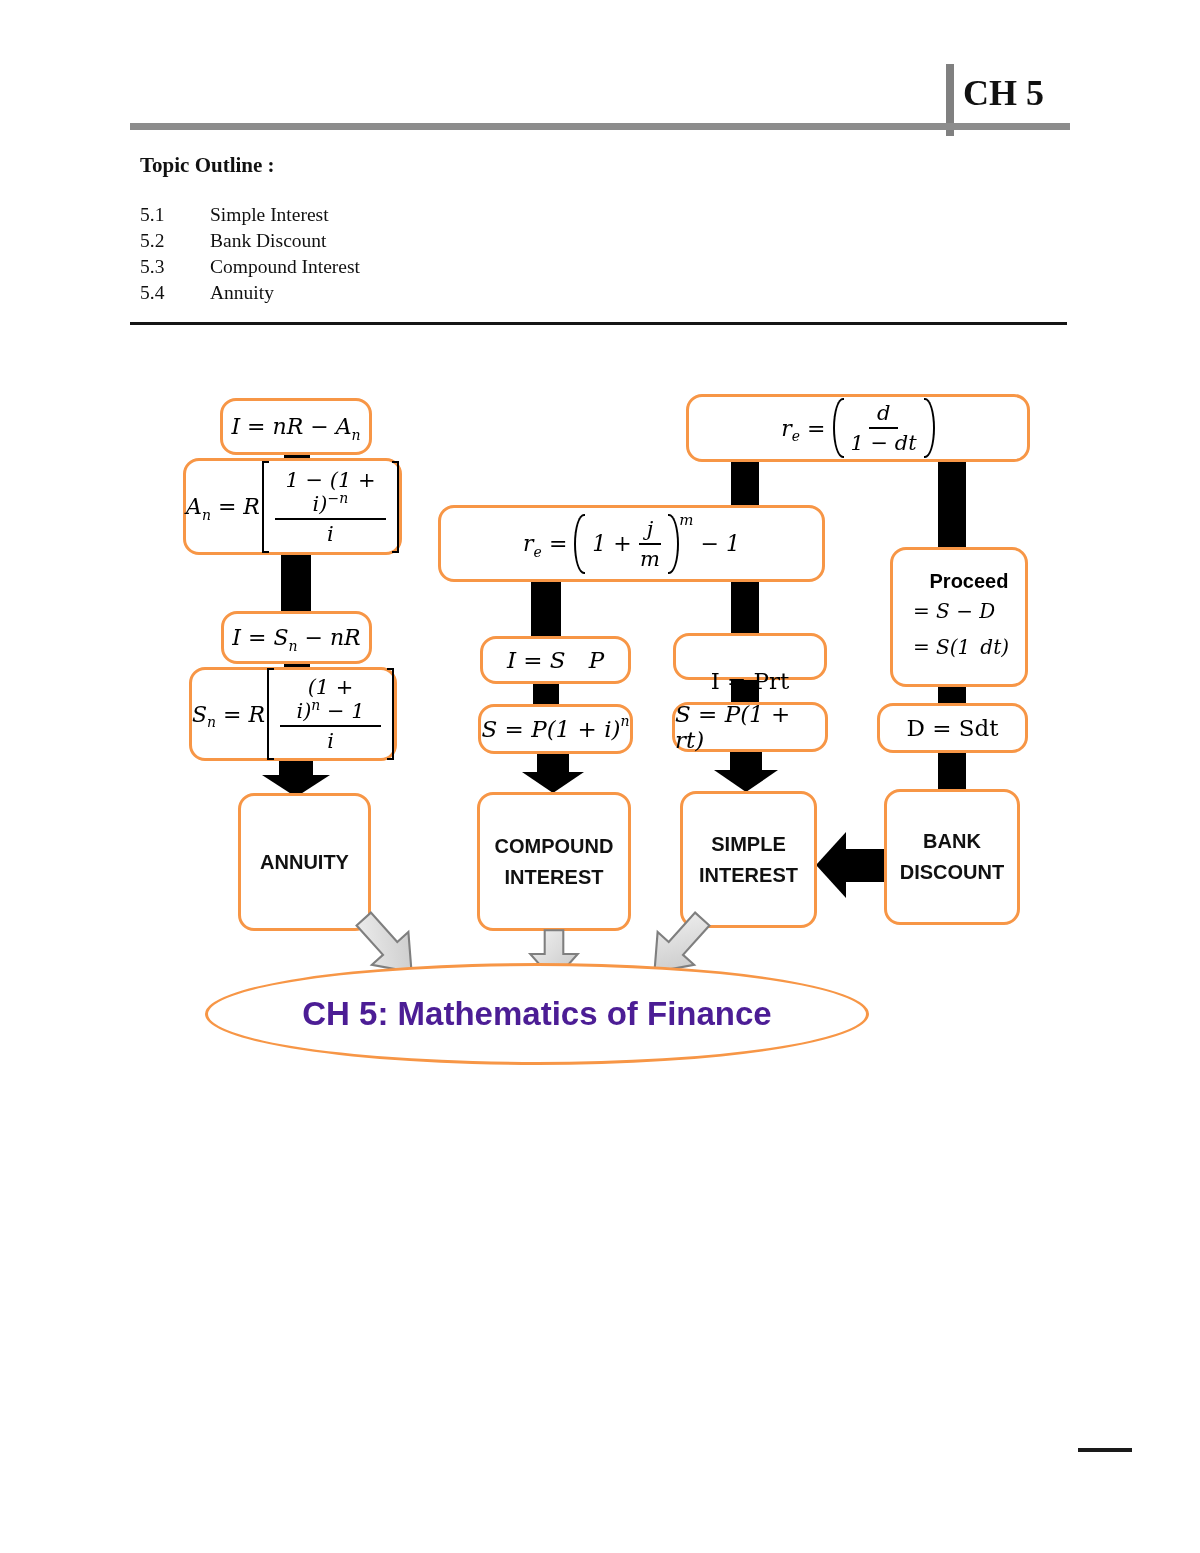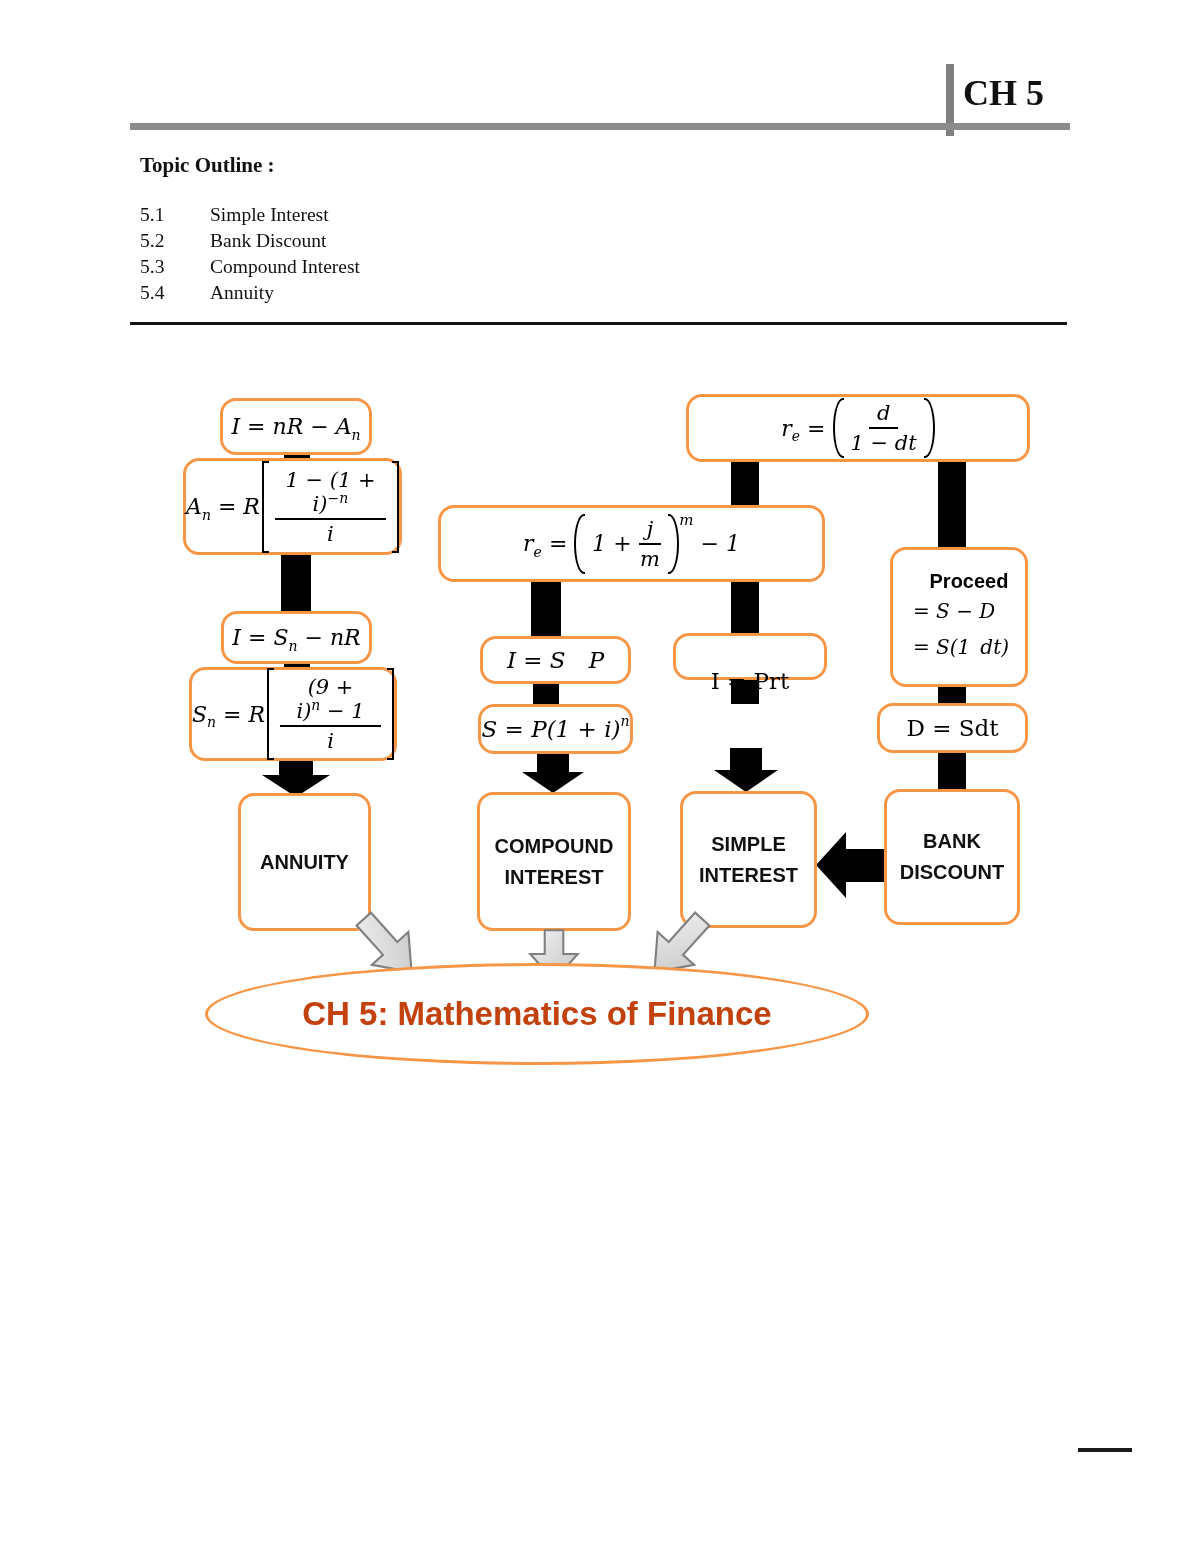--- a/index.html
+++ b/index.html
@@ -42,21 +42,21 @@
   .brk-l{border-right:none;margin-left:2px;margin-right:6px;}
   .brk-r{border-left:none;margin-left:6px;}
   .par{width:9px;border:2px solid #000;align-self:stretch;margin-top:-3px;margin-bottom:-3px;}
   .par-l{border-right:none;border-radius:10px 0 0 10px / 30px 0 0 30px;margin-right:7px;}
   .par-r{border-left:none;border-radius:0 10px 10px 0 / 0 30px 30px 0;margin-left:7px;}
 
   .garr{position:absolute;}
   .ellipse{position:absolute;left:205px;top:963px;width:658px;height:96px;
            border:3px solid #F79646;border-radius:50%;background:#fff;
            display:flex;align-items:center;justify-content:center;}
-  .ellipse span{font-family:"Liberation Sans",sans-serif;font-weight:bold;font-size:33px;color:#c2410c;}
+  .ellipse span{font-family:"Liberation Sans",sans-serif;font-weight:bold;font-size:33px;color:#4c1d95;}
   .proceed-title{font-family:"Liberation Sans",sans-serif;font-weight:bold;font-size:20px;
                  text-align:center;font-style:normal;}
   .proceed-line{font-size:20px;font-style:italic;line-height:1.8;}
   .fdash{position:absolute;left:1078px;top:1448px;width:54px;height:4px;background:#1a1a1a;}
 </style>
 </head>
 <body>
 
 <div class="page">
 
@@ -138,21 +138,21 @@
     </div>
   </div>
 
   <div class="fbox" style="left:189px;top:667px;width:208px;height:94px;">
     <div class="feq">
       <span>S</span>
         <span class="ssub">n</span>
       <span>&nbsp;=&nbsp;R</span>
       <span class="brk brk-l"></span>
       <span class="frac">
-        <span class="fnum"><span>(9 + i)</span><span class="ssup">n</span><span>&nbsp;−&nbsp;1</span></span>
+        <span class="fnum"><span>(1 + i)</span><span class="ssup">n</span><span>&nbsp;−&nbsp;1</span></span>
         <span class="fden">i</span>
       </span>
       <span class="brk brk-r"></span>
     </div>
   </div>
 
   <div class="fbox lbox" style="left:238px;top:793px;width:133px;height:138px;">
     <span>ANNUITY</span>
   </div>
 
@@ -193,20 +193,23 @@
       <span class="frac">
         <span class="fnum">d</span>
         <span class="fden">1 − dt</span>
       </span>
       <span class="par par-r"></span>
     </div>
   </div>
 
   <div class="fbox" style="left:673px;top:633px;width:154px;height:47px;font-size:23px;">
     <span style="margin-top:48px;">I = Prt</span>
+  </div>
+  <div class="fbox" style="left:672px;top:702px;width:156px;height:50px;font-size:23px;">
+    <span style="font-style:italic;">S = P(1 + rt)</span>
   </div>
   <div class="fbox lbox" style="left:680px;top:791px;width:137px;height:137px;">
     <span>SIMPLE INTEREST</span>
   </div>
 
   <div class="fbox" style="left:890px;top:547px;width:138px;height:140px;flex-direction:column;align-items:flex-start;padding-left:20px;">
     <div class="proceed-title" style="align-self:center;">Proceed</div>
     <div class="proceed-line">=&nbsp;S − D</div>
     <div class="proceed-line">=&nbsp;S(1 dt)</div>
   </div>

